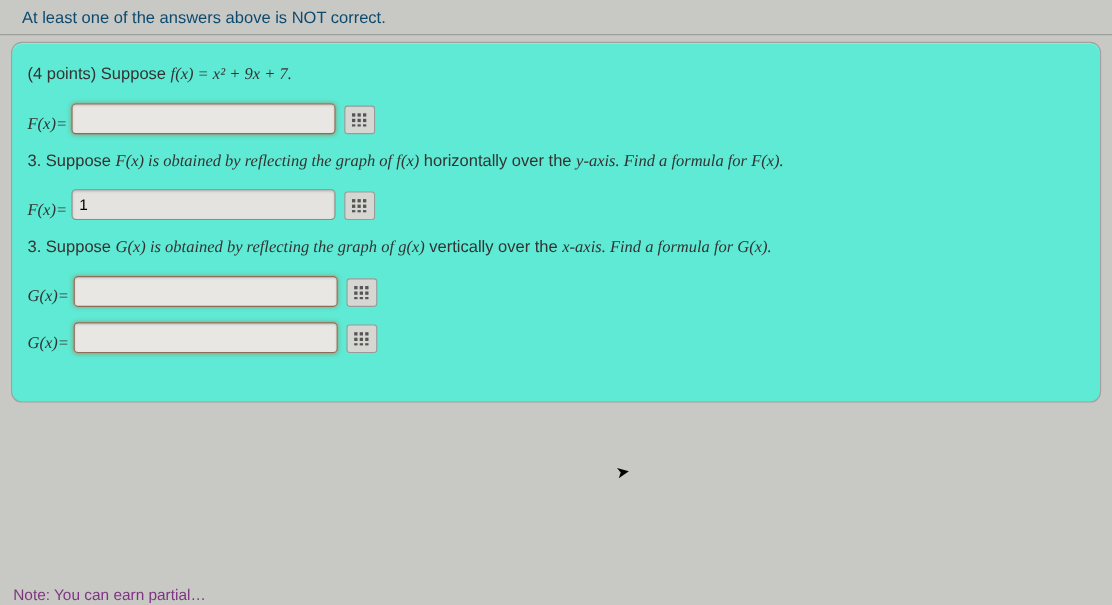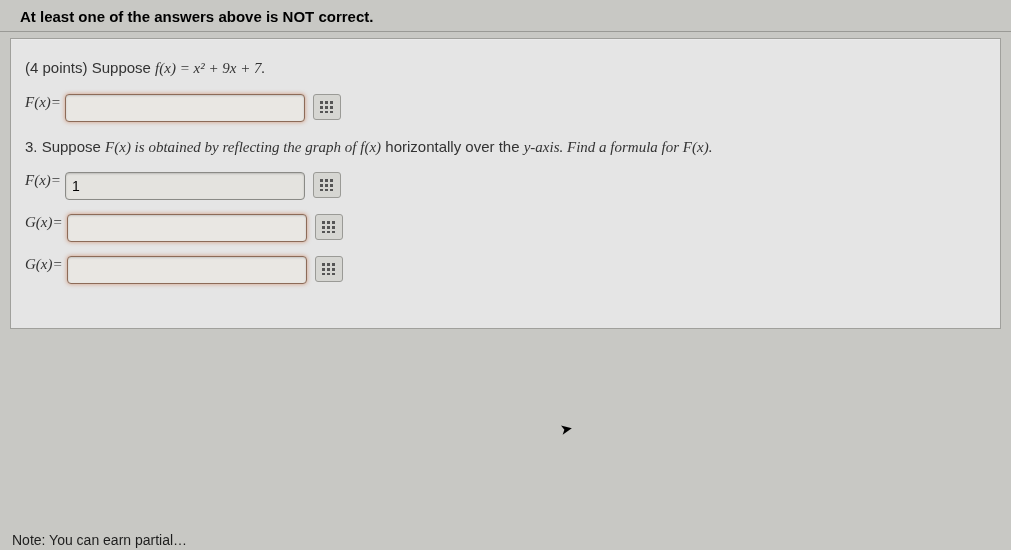--- a/index.html
+++ b/index.html
@@ -7,37 +7,36 @@
     font-family: "Helvetica Neue", Arial, sans-serif;
     background:#c8c8c4;
     width:1011px;
     height:550px;
     overflow:hidden;
     font-size:15px;
     color:#333;
     position:relative;
   }
   .warning {
-    color:#000000;
+    color:#0c4a6e;
     padding:8px 20px 6px 20px;
     font-size:15px;
     border-bottom:1px solid #9a9a96;
-    font-weight:bold;
   }
   .problem-box {
     margin:6px 10px 0 10px;
-    background:#e5e5e5;
+    background:#5eead4;
     border:1px solid #a0a09c;
-    border-radius:0;
+    border-radius:10px;
     padding:12px 14px 30px 14px;
     box-shadow: inset 0 1px 0 rgba(255,255,255,.25);
   }
   .prompt-line { margin:6px 0 14px 0; line-height:1.5; }
   .math { font-style:italic; font-family: "Times New Roman", serif; }
-  .row { display:flex; align-items:flex-start; margin:6px 0 14px 0; }
+  .row { display:flex; align-items:flex-end; margin:6px 0 14px 0; }
   .prefix-label { font-style:italic; font-family:"Times New Roman", serif; margin-right:4px; }
   input[type=text] {
     width:240px; height:28px;
     border:1px solid #8c6b58;
     border-radius:4px;
     background:#e9e7e3;
     box-shadow: 0 0 4px rgba(190,90,40,.55), inset 0 1px 2px rgba(0,0,0,.15);
     padding:0 6px;
     font-size:14px;
   }
@@ -58,21 +57,21 @@
     color:#444;
   }
   .kbd-btn svg { width:16px; height:14px; }
   .cursor {
     position:absolute;
     left:560px; top:420px;
     font-size:15px;
     color:#000;
     transform: rotate(-10deg);
   }
-  .footer-hint { position:absolute; bottom:2px; left:12px; color:#000000; font-size:14px; filter:blur(.3px); opacity:.85;}
+  .footer-hint { position:absolute; bottom:2px; left:12px; color:#701a75; font-size:14px; filter:blur(.3px); opacity:.85;}
 </style>
 </head>
 <body>
 
 <div class="warning">At least one of the answers above is NOT correct.</div>
 
 <div class="problem-box">
 
   <div class="prompt-line">
     <span>(4 points) Suppose </span>
@@ -117,20 +116,28 @@
           <rect x="6" y="6" width="3" height="3" fill="#555"></rect>
           <rect x="11" y="6" width="3" height="3" fill="#555"></rect>
           <rect x="1" y="11" width="3" height="2" fill="#555"></rect>
           <rect x="6" y="11" width="3" height="2" fill="#555"></rect>
           <rect x="11" y="11" width="3" height="2" fill="#555"></rect>
         </svg>
     </span>
   </div>
 
 
+  <div class="prompt-line">
+    <span>3. Suppose </span>
+    <span class="math">G(x) is obtained by reflecting the graph of </span>
+    <span class="math">g(x)</span>
+    <span> vertically over the </span>
+    <span class="math">x-axis. Find a formula for </span>
+    <span class="math">G(x).</span>
+  </div>
   <div class="row">
     <span class="prefix-label">G(x)=</span>
     <input type="text" value="" style="">
     <span class="kbd-btn">
       <svg viewBox="0 0 16 14">
           <rect x="1" y="1" width="3" height="3" fill="#555"></rect>
           <rect x="6" y="1" width="3" height="3" fill="#555"></rect>
           <rect x="11" y="1" width="3" height="3" fill="#555"></rect>
           <rect x="1" y="6" width="3" height="3" fill="#555"></rect>
           <rect x="6" y="6" width="3" height="3" fill="#555"></rect>

